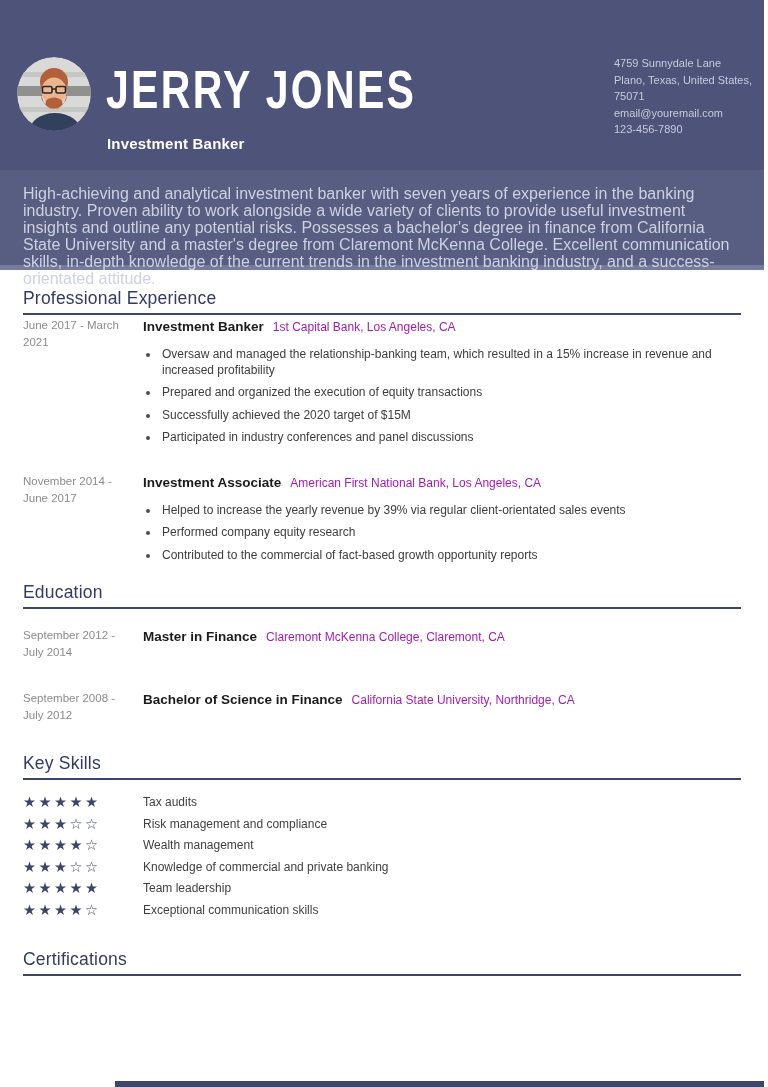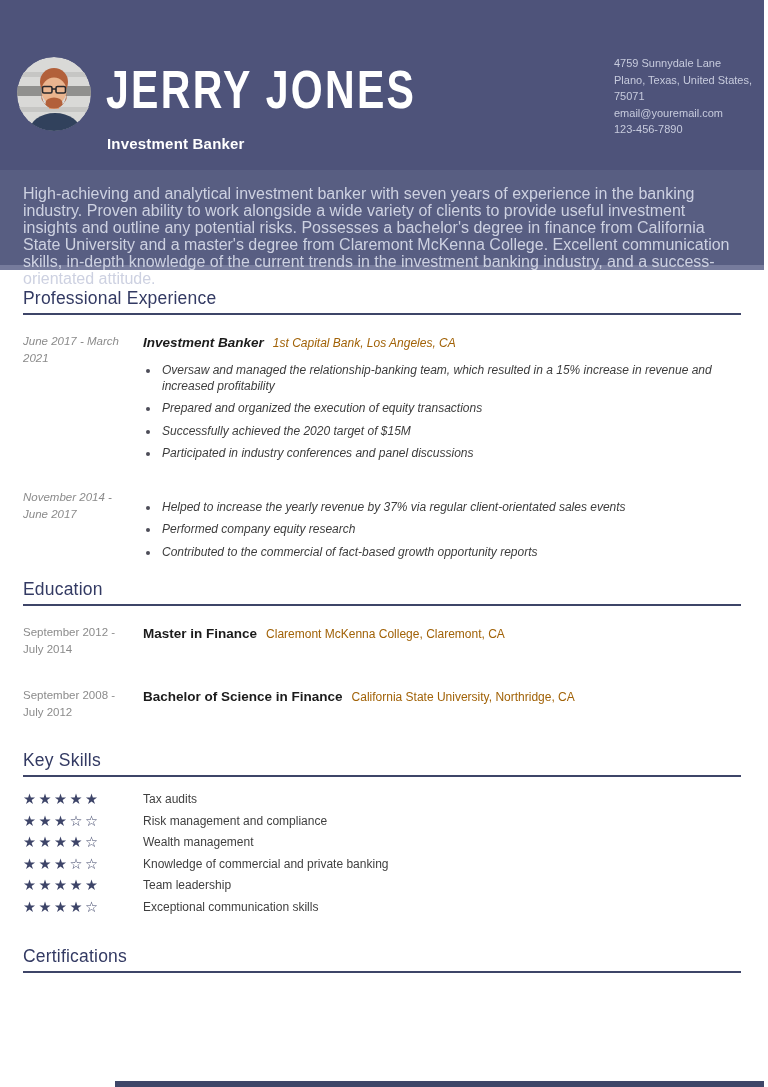--- a/index.html
+++ b/index.html
@@ -20,27 +20,27 @@
 
   
   main{padding:0 23px;}
   .section{margin-top:18px;}
   .section.edu{margin-top:12px;}
   .section.skills{margin-top:20px;}
   .section.cert{margin-top:28px;}
   .section-title{color:#333a63;font-size:17.5px;font-weight:400;letter-spacing:.2px;line-height:20px;}
   .rule{border-bottom:2px solid #3e4568;margin-top:5px;}
 
-  .entries{margin-top:18px;font-style:italic;}
+  .entries{margin-top:2px;}
   .entry{display:grid;grid-template-columns:120px 1fr;}
   .entry + .entry{margin-top:20px;}
   .dates{color:#8b8b8b;font-size:11.5px;line-height:17px;padding-right:16px;}
   .role-line{line-height:17px;}
   .role{font-size:13.5px;font-weight:700;color:#1b1b1b;}
-  .org{font-size:12px;color:#a16207;margin-left:9px;}
+  .org{font-size:12px;color:#a21caf;margin-left:9px;}
   .bullets{margin-top:11px;}
   .bullet{display:flex;margin-bottom:7px;}
   .dot{width:4px;height:4px;border-radius:50%;background:#4c4c58;margin:6px 12px 0 3px;flex:none;}
   .btxt{font-size:12px;color:#3d3d3d;line-height:15.5px;}
 
   .edu-entries{margin-top:18px;}
   .edu-entry{display:grid;grid-template-columns:120px 1fr;margin-bottom:29px;}
 
   .skill-rows{margin-top:12px;}
   .skill-row{display:grid;grid-template-columns:120px 1fr;height:21.5px;align-items:center;}
@@ -115,24 +115,27 @@
                   <span class="dot"></span>
                   <span class="btxt">Participated in industry conferences and panel discussions</span>
                 </div>
               </div>
     </div>
   </div>
 
   <div class="entry">
     <div class="dates">November 2014 - June 2017</div>
     <div>
+      <div class="role-line">
+        <span class="role">Investment Associate</span><span class="org">American First National Bank, Los Angeles, CA</span>
+      </div>
       <div class="bullets">
                 <div class="bullet">
                   <span class="dot"></span>
-                  <span class="btxt">Helped to increase the yearly revenue by 37% via regular client-orientated sales events</span>
+                  <span class="btxt">Helped to increase the yearly revenue by 39% via regular client-orientated sales events</span>
                 </div>
                 <div class="bullet">
                   <span class="dot"></span>
                   <span class="btxt">Performed company equity research</span>
                 </div>
                 <div class="bullet">
                   <span class="dot"></span>
                   <span class="btxt">Contributed to the commercial of fact-based growth opportunity reports</span>
                 </div>
               </div>

